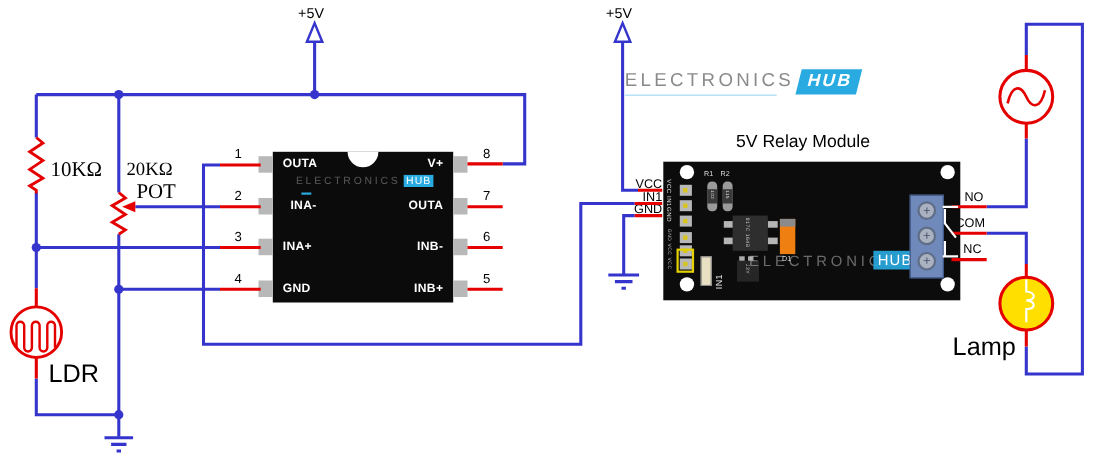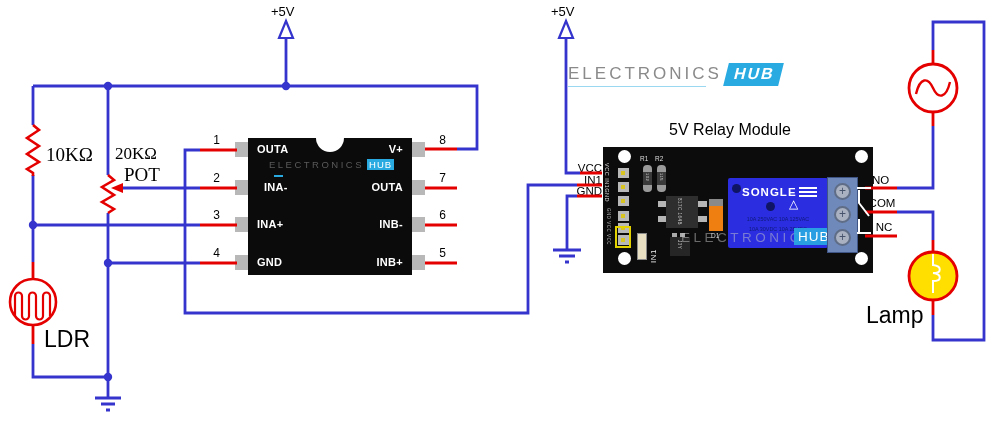--- a/index.html
+++ b/index.html
@@ -81,21 +81,21 @@
     <span style="font-size:17px;letter-spacing:3px;color:#8a8a8a;">ELECTRONICS</span><span style="display:inline-block;background:#29abe2;color:#fff;font-size:16px;font-weight:bold;letter-spacing:2px;padding:2px 6px 3px 8px;transform:skewX(-14deg);margin-left:4px;">HUB</span>
     <div class="abs" style="left:0;top:23px;width:138px;height:1px;background:#9ad7f0;"></div>
   </div>
 
   <div class="lbl" style="left:640px;top:121px;width:180px;text-align:center;font-size:16px;">5V Relay Module</div>
 
   <div class="lbl" style="left:576px;top:162px;width:26px;text-align:right;font-size:11.5px;">VCC</div>
   <div class="lbl" style="left:580px;top:174px;width:22px;text-align:right;font-size:11.5px;">IN1</div>
   <div class="lbl" style="left:576px;top:185px;width:26px;text-align:right;font-size:11.5px;">GND</div>
 
-  <div class="lbl" style="left:872px;top:174px;width:22px;text-align:left;font-size:11.5px;">NO</div>
+  <div class="lbl" style="left:872px;top:174px;width:22px;text-align:right;font-size:11.5px;">NO</div>
   <div class="lbl" style="left:866px;top:197px;width:32px;text-align:center;font-size:11.5px;">COM</div>
   <div class="lbl" style="left:874px;top:221px;width:20px;text-align:center;font-size:11.5px;">NC</div>
 
   <div class="pcb">
     <div class="hole" style="left:15px;top:3px;"></div>
     <div class="hole" style="left:252px;top:3px;"></div>
     <div class="hole" style="left:15px;top:105px;"></div>
     <div class="hole" style="left:252px;top:105px;"></div>
     <div class="vtx" style="left:1px;top:16px;font-size:5.5px;height:46px;">VCC IN1GND</div>
     <div class="vtx" style="left:3px;top:61px;font-size:4.5px;height:46px;color:#bbb;">GND VCC VCC</div>
@@ -140,31 +140,20 @@
     </div>
     <div class="abs" style="left:108px;top:85px;font-size:6.5px;color:#ddd;">D1</div>
     <div class="abs" style="left:34px;top:86px;width:10px;height:27px;background:#e9e0c4;border:1px solid #8a8a8a;box-sizing:border-box;"></div>
     <div class="vtx" style="left:46px;top:90px;font-size:8px;color:#eee;height:26px;transform:rotate(180deg);">IN1</div>
     <div class="abs" style="left:69px;top:86px;width:5px;height:5px;background:#aaa;"></div>
     <div class="abs" style="left:77px;top:86px;width:5px;height:5px;background:#aaa;"></div>
     <div class="abs" style="left:67px;top:90px;width:20px;height:19px;background:#262626;">
       <span class="vtx" style="left:7px;top:3px;font-size:4.5px;color:#bbb;">J3Y</span>
     </div>
 
-    <div class="abs" style="left:125px;top:31px;width:100px;height:70px;background:#2a2de0;border-radius:2px;">
-      <div class="abs" style="left:4px;top:6px;width:9px;height:9px;border-radius:50%;background:#101464;"></div>
-      <div class="abs" style="left:38px;top:24px;width:9px;height:9px;border-radius:50%;background:#101464;"></div>
-      <div class="abs" style="left:14px;top:8px;color:#fff;font-size:11.5px;font-weight:bold;letter-spacing:1px;">SONGLE</div>
-      <div class="abs" style="left:71px;top:9px;width:18px;height:2px;background:#fff;"></div>
-      <div class="abs" style="left:71px;top:13px;width:18px;height:2px;background:#fff;"></div>
-      <div class="abs" style="left:71px;top:17px;width:18px;height:2px;background:#fff;"></div>
-      <div class="abs" style="left:61px;top:19px;color:#fff;font-size:12px;">△</div>
-      <div class="abs" style="left:0;top:38px;width:100%;text-align:center;font-size:5.4px;color:#101a7a;">10A 250VAC 10A 125VAC</div>
-      <div class="abs" style="left:0;top:48px;width:100%;text-align:center;font-size:5.4px;color:#101a7a;">10A 30VDC 10A 28VDC</div>
-    </div>
 
     <div class="abs" style="left:78px;top:83px;font-size:13.5px;letter-spacing:3.5px;color:rgba(200,200,200,0.5);">ELECTRONICS</div>
     <div class="abs" style="left:191px;top:81px;background:rgba(41,171,226,0.9);color:#fff;font-size:13.5px;padding:1px 4px;letter-spacing:1px;">HUB</div>
 
     <div class="abs" style="left:224px;top:30px;width:31px;height:76px;background:#7089bb;border:1px solid #3f5585;box-sizing:border-box;">
       <div class="screw" style="top:5px;">+</div>
       <div class="screw" style="top:28px;">+</div>
       <div class="screw" style="top:51px;">+</div>
     </div>
   </div>

